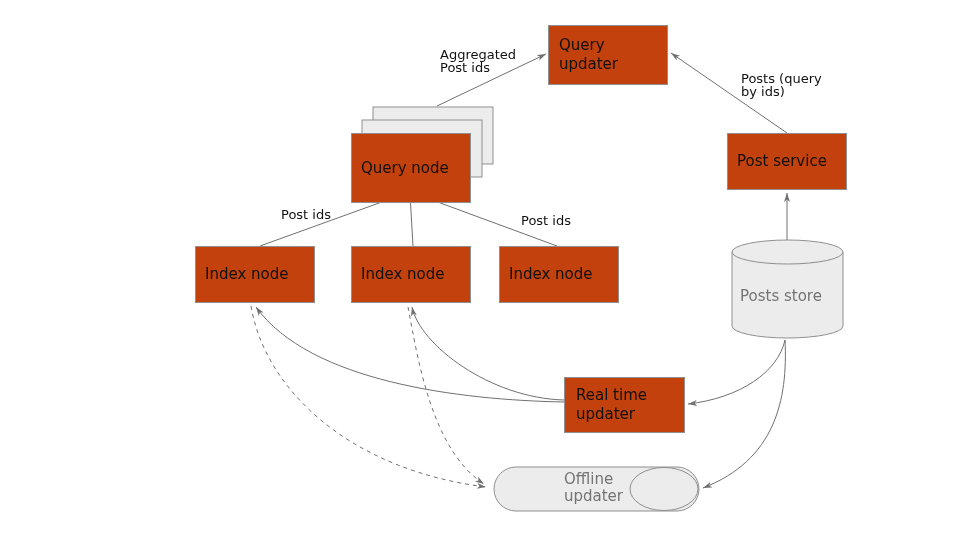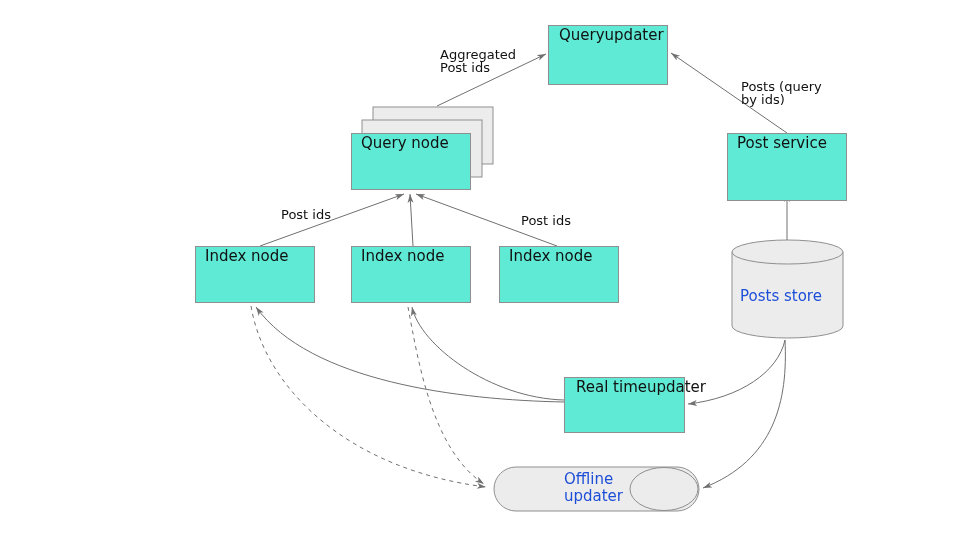--- a/index.html
+++ b/index.html
@@ -1,22 +1,22 @@
 <!DOCTYPE html>
 <html><head>
 <meta charset="utf-8">
 <style>
   html,body{margin:0;padding:0;background:#ffffff;}
   .stage{position:relative;width:960px;height:540px;background:#ffffff;overflow:hidden;
          font-family:"DejaVu Sans",sans-serif;color:#111;}
   .stage svg{position:absolute;left:0;top:0;z-index:1;}
-  .box{position:absolute;z-index:2;background:#5eead4;border:1px solid #8f8f8f;box-sizing:border-box;
-       display:flex;flex-direction:row;justify-content:flex-start;padding-left:9px;
+  .box{position:absolute;z-index:2;background:#c2410c;border:1px solid #8f8f8f;box-sizing:border-box;
+       display:flex;flex-direction:column;justify-content:center;padding-left:9px;
        font-size:15px;line-height:19px;color:#111;}
-  .freelabel{position:absolute;z-index:2;font-size:15px;line-height:17px;color:#1d4ed8;}
+  .freelabel{position:absolute;z-index:2;font-size:15px;line-height:17px;color:#737373;}
   .lbl{position:absolute;z-index:2;font-size:13px;line-height:13px;color:#111;}
   .ln{white-space:nowrap;}
 </style>
 </head>
 <body>
 
 <div class="stage">
 
   <svg width="960" height="540" viewBox="0 0 960 540">
     <defs>
@@ -46,58 +46,58 @@
     <path d="M 564 400 C 490 398 420 345 412 307" fill="none" stroke="#707070" marker-end="url(#arr)"></path>
     <path d="M 251 306 C 265 390 350 470 486 487" fill="none" stroke="#707070" stroke-dasharray="4 4" marker-end="url(#arr)"></path>
     <path d="M 408 307 C 418 360 432 450 484 484" fill="none" stroke="#707070" stroke-dasharray="4 4" marker-end="url(#arr)"></path>
   </svg>
 
   <div class="box" style="left:548px;top:25px;width:120px;height:60px;padding-left:10px;">
     <div class="ln">Query</div>
     <div class="ln">updater</div>
   </div>
 
-  <div class="box" style="left:351px;top:133px;width:120px;height:57px;">
+  <div class="box" style="left:351px;top:133px;width:120px;height:70px;">
     <div class="ln">Query node</div>
   </div>
 
   <div class="box" style="left:195px;top:246px;width:120px;height:57px;">
     <div class="ln">Index node</div>
   </div>
 
   <div class="box" style="left:351px;top:246px;width:120px;height:57px;">
     <div class="ln">Index node</div>
   </div>
 
   <div class="box" style="left:499px;top:246px;width:120px;height:57px;">
     <div class="ln">Index node</div>
   </div>
 
-  <div class="box" style="left:727px;top:133px;width:120px;height:68px;">
+  <div class="box" style="left:727px;top:133px;width:120px;height:57px;">
     <div class="ln">Post service</div>
   </div>
 
   <div class="box" style="left:564px;top:377px;width:121px;height:56px;padding-left:11px;">
     <div class="ln">Real time</div>
     <div class="ln">updater</div>
   </div>
 
   <div class="freelabel" style="left:740px;top:288px;">Posts store</div>
 
   <div class="freelabel" style="left:564px;top:471px;">
     <div class="ln">Offline</div>
     <div class="ln">updater</div>
   </div>
 
   <div class="lbl" style="left:440px;top:48px;">
     <div class="ln">Aggregated</div>
     <div class="ln">Post ids</div>
   </div>
 
-  <div class="lbl" style="left:741px;top:72px;margin-top:8px;">
+  <div class="lbl" style="left:741px;top:72px;">
     <div class="ln">Posts (query</div>
     <div class="ln">by ids)</div>
   </div>
 
   <div class="lbl" style="left:281px;top:208px;">Post ids</div>
 
   <div class="lbl" style="left:521px;top:214px;">Post ids</div>
 
 </div>
 

